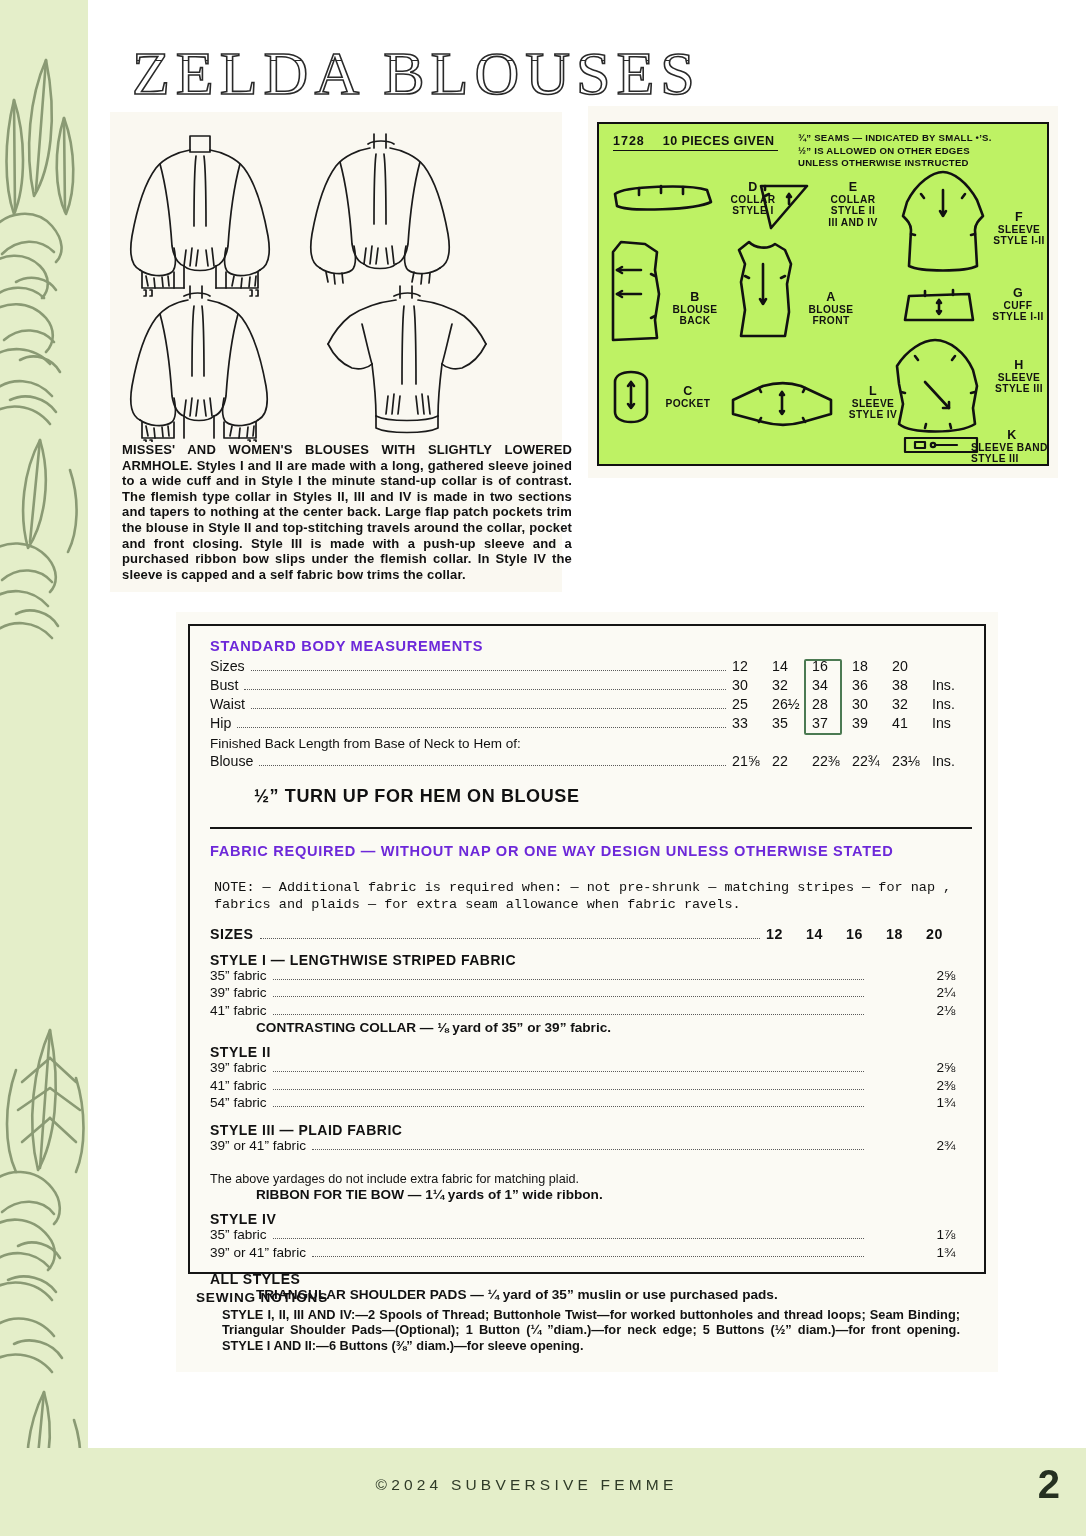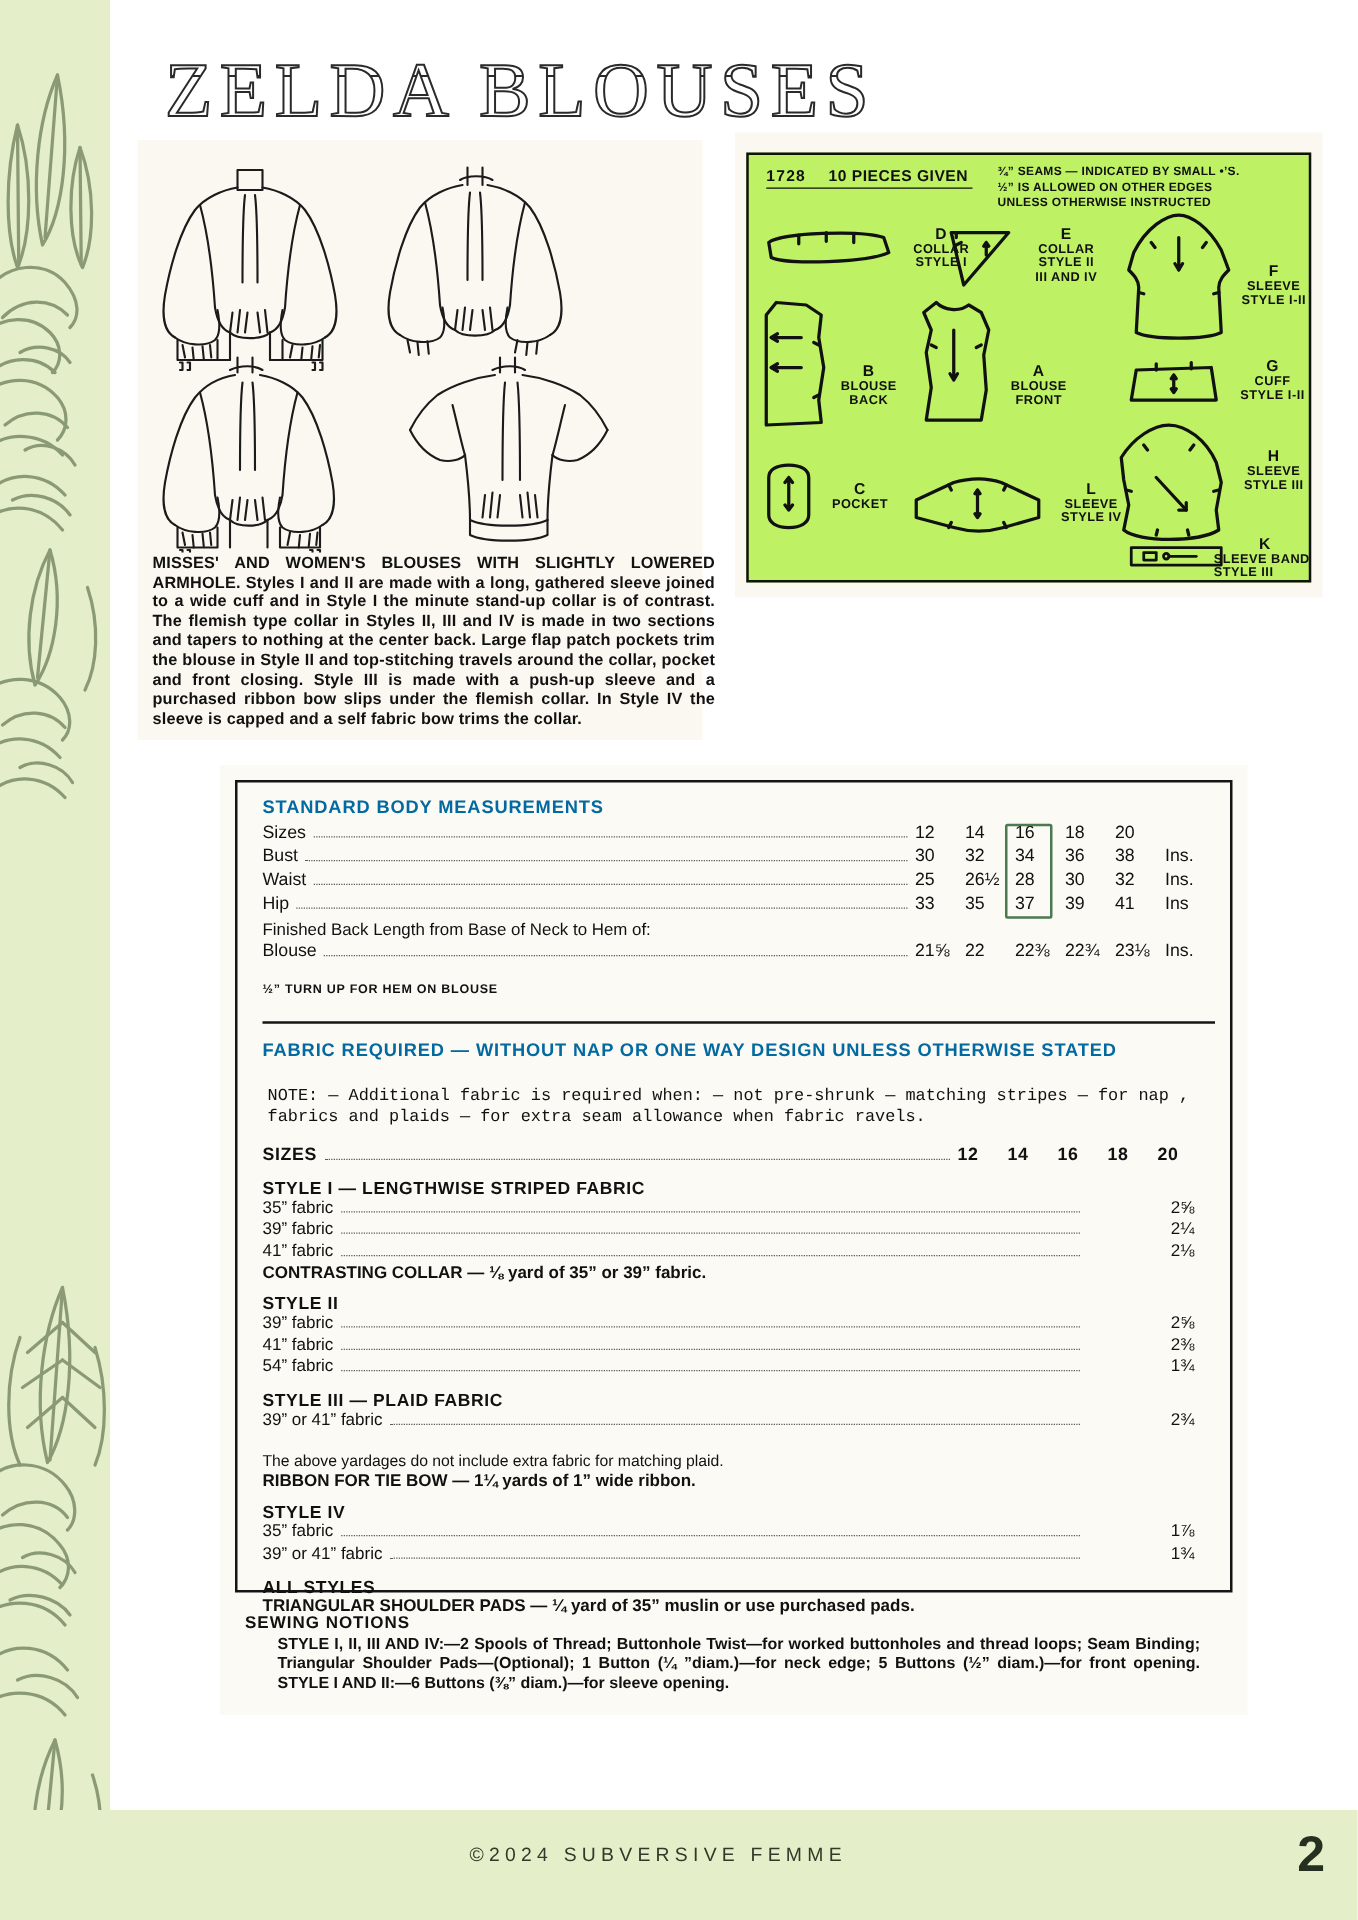--- a/index.html
+++ b/index.html
@@ -154,21 +154,21 @@
   }
   .spec-frame {
     position: absolute;
     left: 12px; top: 12px;
     width: 798px; height: 650px;
     border: 2.2px solid #151515;
   }
   .spec-inner { position: absolute; left: 20px; top: 12px; width: 756px; }
 
   .sec-head {
-    font-size: 14.6px; font-weight: bold; color: #0369a1;
+    font-size: 14.6px; font-weight: bold; color: #6d28d9;
     letter-spacing: 0.7px; margin-bottom: 4px;
   }
   .meas-row {
     display: flex; align-items: baseline;
     font-size: 14.2px; color: #111; height: 19px;
   }
   .meas-label { white-space: nowrap; }
   .dots {
     flex: 1;
     border-bottom: 1.6px dotted #5a5a5a;
@@ -184,22 +184,23 @@
 
   .highlight-box {
     position: absolute;
     border: 2.1px solid #4b7a52;
     border-radius: 2px;
     pointer-events: none;
   }
 
   .note-line { font-size: 13.5px; color: #111; line-height: 17.5px; }
   .hem-line {
-    font-size: 10px; font-weight: bold; color: #111;
+    font-size: 18px; font-weight: bold; color: #111;
     letter-spacing: 0.6px;
+    margin-left: 44px;
   }
 
   .divider {
     border-top: 2.2px solid #151515;
     margin: 0;
   }
 
   .style-head {
     font-size: 14.0px; font-weight: bold; color: #111;
     letter-spacing: 0.5px; margin-top: 9px;
@@ -214,21 +215,21 @@
   }
   .sizes-row {
     display: flex; align-items: baseline;
     font-size: 14.2px; font-weight: bold; color: #111;
     height: 22px; letter-spacing: 0.5px;
   }
   .sizes-nums { display: flex; }
   .sizes-nums span { display: inline-block; width: 40px; text-align: left; }
 
   .small-note { font-size: 12.6px; color: #111; line-height: 15px; margin-top: 17px; }
-  .bold-note { font-size: 13.6px; font-weight: bold; color: #111; }
+  .bold-note { font-size: 13.6px; font-weight: bold; color: #111; margin-left: 46px; }
 
   
   .notions {
     position: absolute;
     left: 20px; top: 678px;
     width: 790px;
   }
   .notions-title {
     font-size: 13.6px; font-weight: bold; color: #111;
     letter-spacing: 0.8px; margin-bottom: 2px;

